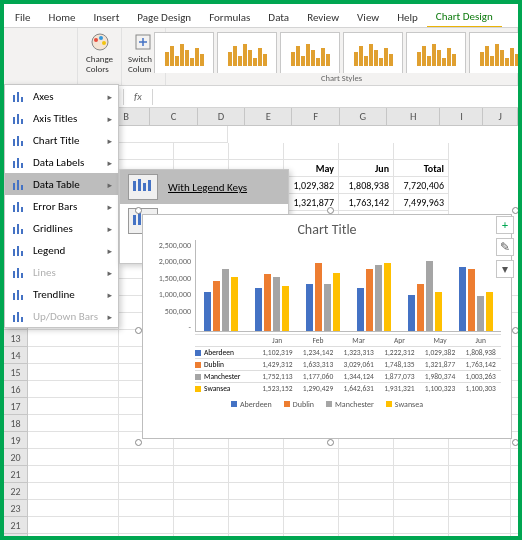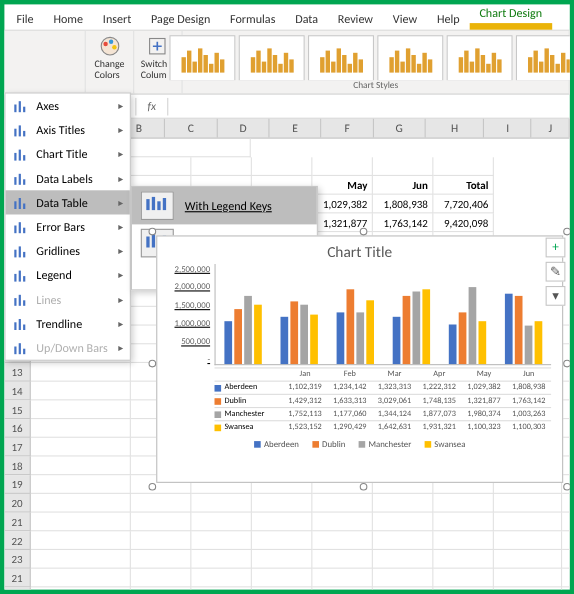--- a/index.html
+++ b/index.html
@@ -1,19 +1,19 @@
 <!DOCTYPE html>
 <html><head>
 <meta charset="utf-8">
 <style>
   * { box-sizing: border-box; margin: 0; padding: 0; font-family: "Segoe UI", Calibri, sans-serif; }
   body { width: 522px; height: 540px; border: 4px solid #00a651; background: #fff; overflow: hidden; position: relative; }
   .tabs { display: flex; height: 24px; align-items: flex-end; padding: 0 2px; border-bottom: 1px solid #d4d4d4; font-size: 11px; }
   .tabs span { padding: 3px 9px; color: #333; cursor: pointer; }
-  .tabs .active { color: #0f7b0f; border-bottom: 6px solid #eab308; }
+  .tabs .active { color: #0f7b0f; border-bottom: 1px solid #eab308; }
   .ribbon { height: 58px; background: #f3f2f1; border-bottom: 1px solid #d4d4d4; display: flex; position: relative; }
   .rgrp { display: flex; flex-direction: column; align-items: center; border-right: 1px solid #e1e1e1; padding: 2px 3px; }
   .rgrp-row { display: flex; flex: 1; }
   .rgrp-lbl { font-size: 8.5px; color: #666; text-align: center; width: 100%; }
   .btn { display: flex; flex-direction: column; align-items: center; justify-content: center; font-size: 9px; padding: 2px 3px; cursor: pointer; color: #333; line-height: 1.1; }
   .btn .ic { width: 20px; height: 20px; margin-bottom: 2px; display: flex; align-items: center; justify-content: center; }
   .hl { border: 2px solid #d40000; border-radius: 3px; }
   .styles { display: flex; gap: 3px; padding: 2px; overflow: hidden; flex: 1; }
   .style-card { width: 60px; height: 42px; border: 1px solid #c8c8c8; background: #fff; display: flex; flex-direction: column; align-items: center; justify-content: center; }
   .bars { display: flex; gap: 1px; align-items: flex-end; height: 26px; }
@@ -38,21 +38,21 @@
   .rowh { width: 24px; height: 17px; background: #e6e6e6; border-right: 1px solid #c6c6c6; border-bottom: 1px solid #c6c6c6; text-align: center; font-size: 10px; color: #555; line-height: 17px; }
   .cell-area { position: absolute; left: 24px; top: 18px; }
   .cell-row { display: flex; height: 17px; }
   .cell { border-right: 1px solid #e1e1e1; border-bottom: 1px solid #e1e1e1; padding: 0 4px; font-size: 10px; line-height: 17px; overflow: hidden; white-space: nowrap; text-align: right; }
   .cell.bold { font-weight: bold; }
   .cell.l { text-align: left; }
   .chart { position: absolute; left: 138px; top: 210px; width: 370px; height: 225px; border: 1px solid #bdbdbd; background: #fff; }
   .chart .handles { position: absolute; inset: -4px; pointer-events: none; }
   .handle { position: absolute; width: 7px; height: 7px; background: #fff; border: 1px solid #888; border-radius: 50%; }
   .ctitle { text-align: center; font-size: 14px; color: #595959; padding: 6px 0 2px; }
-  .plot { height: 92px; display: flex; margin: 0 10px 2px 4px; text-decoration: underline; }
+  .plot { height: 92px; display: flex; margin: 0 10px 2px 4px; }
   .yax { width: 48px; display: flex; flex-direction: column; justify-content: space-between; font-size: 8px; color: #666; text-align: right; padding-right: 4px; }
   .bars-area { flex: 1; display: flex; align-items: flex-end; justify-content: space-around; border-bottom: 1px solid #bbb; border-left: 1px solid #bbb; position: relative; }
   .bgrp { display: flex; gap: 2px; align-items: flex-end; }
   .bgrp i { width: 7px; display: inline-block; }
   .c0 { background: #4472c4; } .c1 { background: #ed7d31; } .c2 { background: #a5a5a5; } .c3 { background: #ffc000; }
   .dtbl { font-size: 7.5px; margin: 0 10px 0 52px; }
   .dtbl .drow { display: flex; border-top: 1px solid #ddd; }
   .dtbl .dh, .dtbl .dc { flex: 1; text-align: center; padding: 1px 0; color: #555; }
   .dtbl .dseries { width: 62px; text-align: left; display: flex; align-items: center; gap: 3px; }
   .sq { width: 6px; height: 6px; display: inline-block; }
@@ -266,21 +266,21 @@
         <div class="cell" style="width: 55px;">1,808,938</div>
         <div class="cell" style="width: 55px;">7,720,406</div>
       </div>
       <div class="cell-row">
         <div class="cell l" style="width: 91px;"></div>
         <div class="cell" style="width: 55px;"></div>
         <div class="cell" style="width: 55px;"></div>
         <div class="cell" style="width: 55px;">9,135</div>
         <div class="cell" style="width: 55px;">1,321,877</div>
         <div class="cell" style="width: 55px;">1,763,142</div>
-        <div class="cell" style="width: 55px;">9,420,098</div>
+        <div class="cell" style="width: 55px;">7,499,963</div>
       </div>
       <div class="cell-row">
         <div class="cell l" style="width: 91px;"></div>
         <div class="cell" style="width: 55px;"></div>
         <div class="cell" style="width: 55px;"></div>
         <div class="cell" style="width: 55px;">7,073</div>
         <div class="cell" style="width: 55px;">1,980,374</div>
         <div class="cell" style="width: 55px;">1,003,263</div>
         <div class="cell" style="width: 55px;">9,478,802</div>
       </div>

